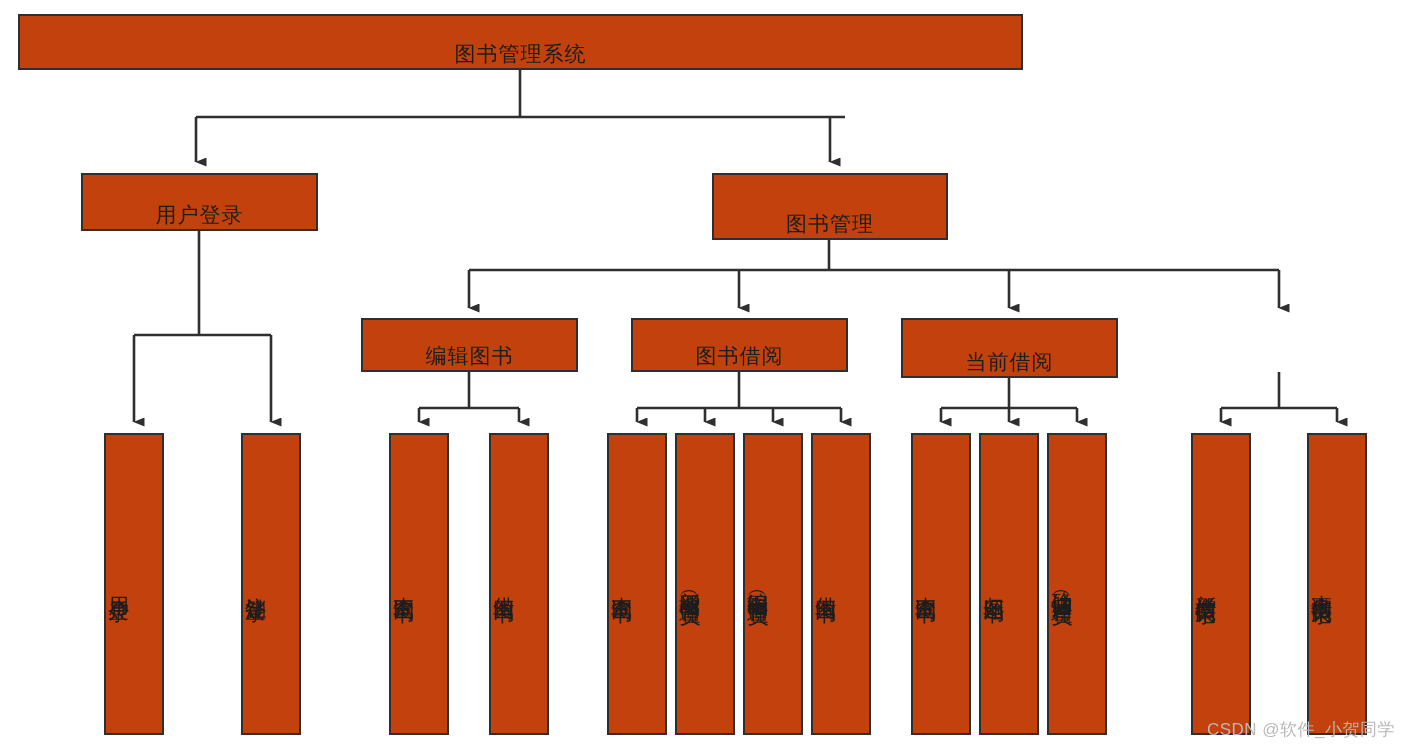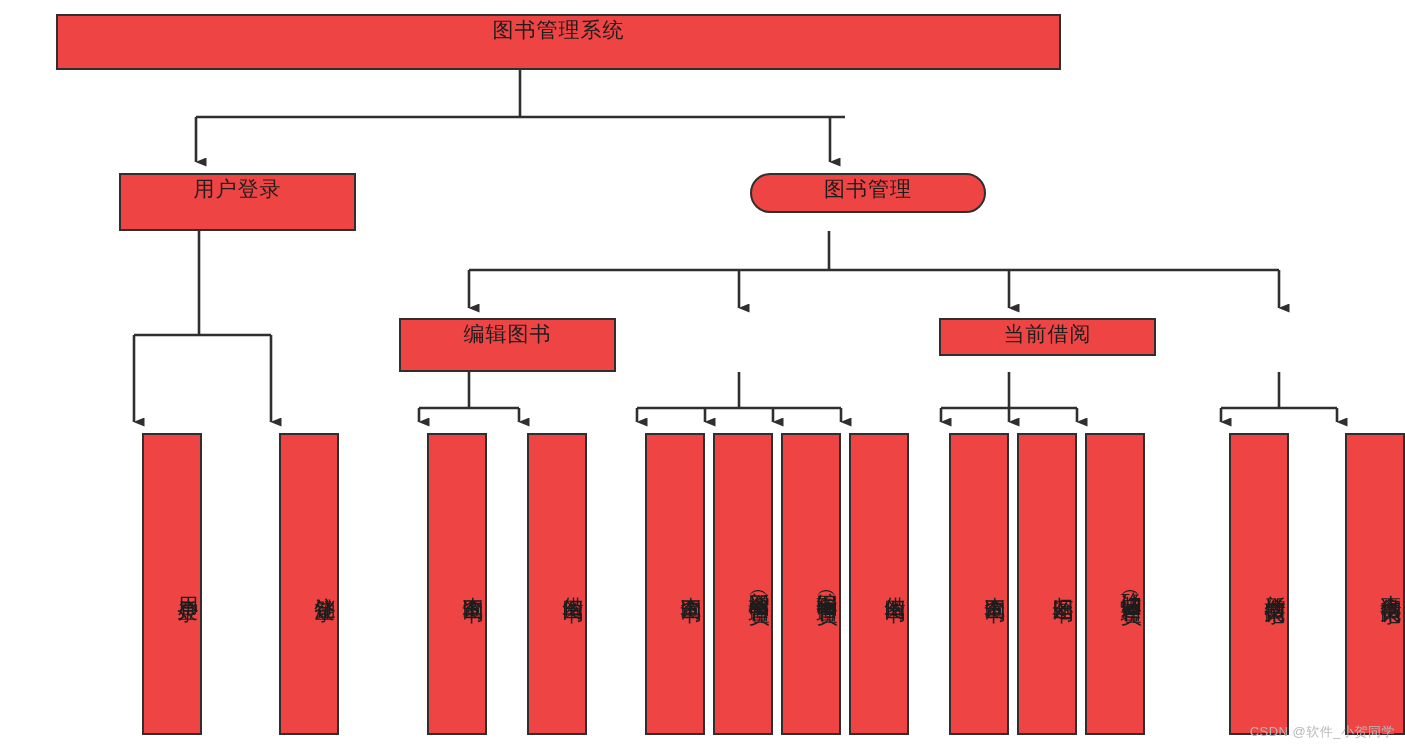--- a/index.html
+++ b/index.html
@@ -1,28 +1,28 @@
 <!DOCTYPE html>
 <html><head>
 <meta charset="utf-8">
 <style>
   html,body{margin:0;padding:0;background:#ffffff;}
   body{font-family:"Liberation Sans","DejaVu Sans",sans-serif;}
   #stage{position:relative;width:1405px;height:747px;background:#fff;overflow:hidden;}
   svg.wires{position:absolute;left:0;top:0;width:1405px;height:747px;}
-  .node{position:absolute;box-sizing:border-box;background:#ef4444;
-        border:2.5px solid #2f2f2f;display:flex;align-items:flex-start;justify-content:center;
-        color:#1d1d1d;margin-left:38px;}
+  .node{position:absolute;box-sizing:border-box;background:#c2410c;
+        border:2.5px solid #2f2f2f;display:flex;align-items:flex-end;justify-content:center;
+        color:#1d1d1d;}
   .node.h{font-size:21px;letter-spacing:1px;}
   .node.v{writing-mode:vertical-rl;text-orientation:upright;font-size:21px;
           line-height:1.18;letter-spacing:2px;padding:6px 0;}
   .node.v .txt{writing-mode:vertical-rl;text-orientation:upright;
                display:block;text-align:center;white-space:normal;}
   .root{font-size:22px;}
-  .watermark{position:absolute;right:10px;bottom:6px;font-size:13px;color:#b9b9b9;
+  .watermark{position:absolute;right:10px;bottom:6px;font-size:17px;color:#b9b9b9;
              letter-spacing:.5px;pointer-events:none;}
 </style>
 </head>
 <body>
 
 <div id="stage">
 
   <svg class="wires" viewBox="0 0 1405 747" xmlns="http://www.w3.org/2000/svg">
     <defs>
       <marker id="ah" markerWidth="9" markerHeight="11" refX="4.5" refY="10.5" orient="auto" markerUnits="userSpaceOnUse">
@@ -73,28 +73,31 @@
     </g>
   </svg>
 
   <div class="node h root" style="left:18px;top:14px;width:1005px;height:56px;">
     <span>图书管理系统</span>
   </div>
 
   <div class="node h" style="left:81px;top:173px;width:237px;height:58px;">
     <span>用户登录</span>
   </div>
-  <div class="node h" style="left:712px;top:173px;width:236px;height:40px;border-radius:21px;">
+  <div class="node h" style="left:712px;top:173px;width:236px;height:67px;">
     <span>图书管理</span>
   </div>
 
   <div class="node h" style="left:361px;top:318px;width:217px;height:54px;">
     <span>编辑图书</span>
   </div>
-  <div class="node h" style="left:901px;top:318px;width:217px;height:38px;">
+  <div class="node h" style="left:631px;top:318px;width:217px;height:54px;">
+    <span>图书借阅</span>
+  </div>
+  <div class="node h" style="left:901px;top:318px;width:217px;height:60px;">
     <span>当前借阅</span>
   </div>
 
   <div class="node v" style="left:104px;top:433px;width:60px;height:302px;">
     <span class="txt">用户登录</span>
   </div>
   <div class="node v" style="left:241px;top:433px;width:60px;height:302px;">
     <span class="txt">注销登录</span>
   </div>
 

